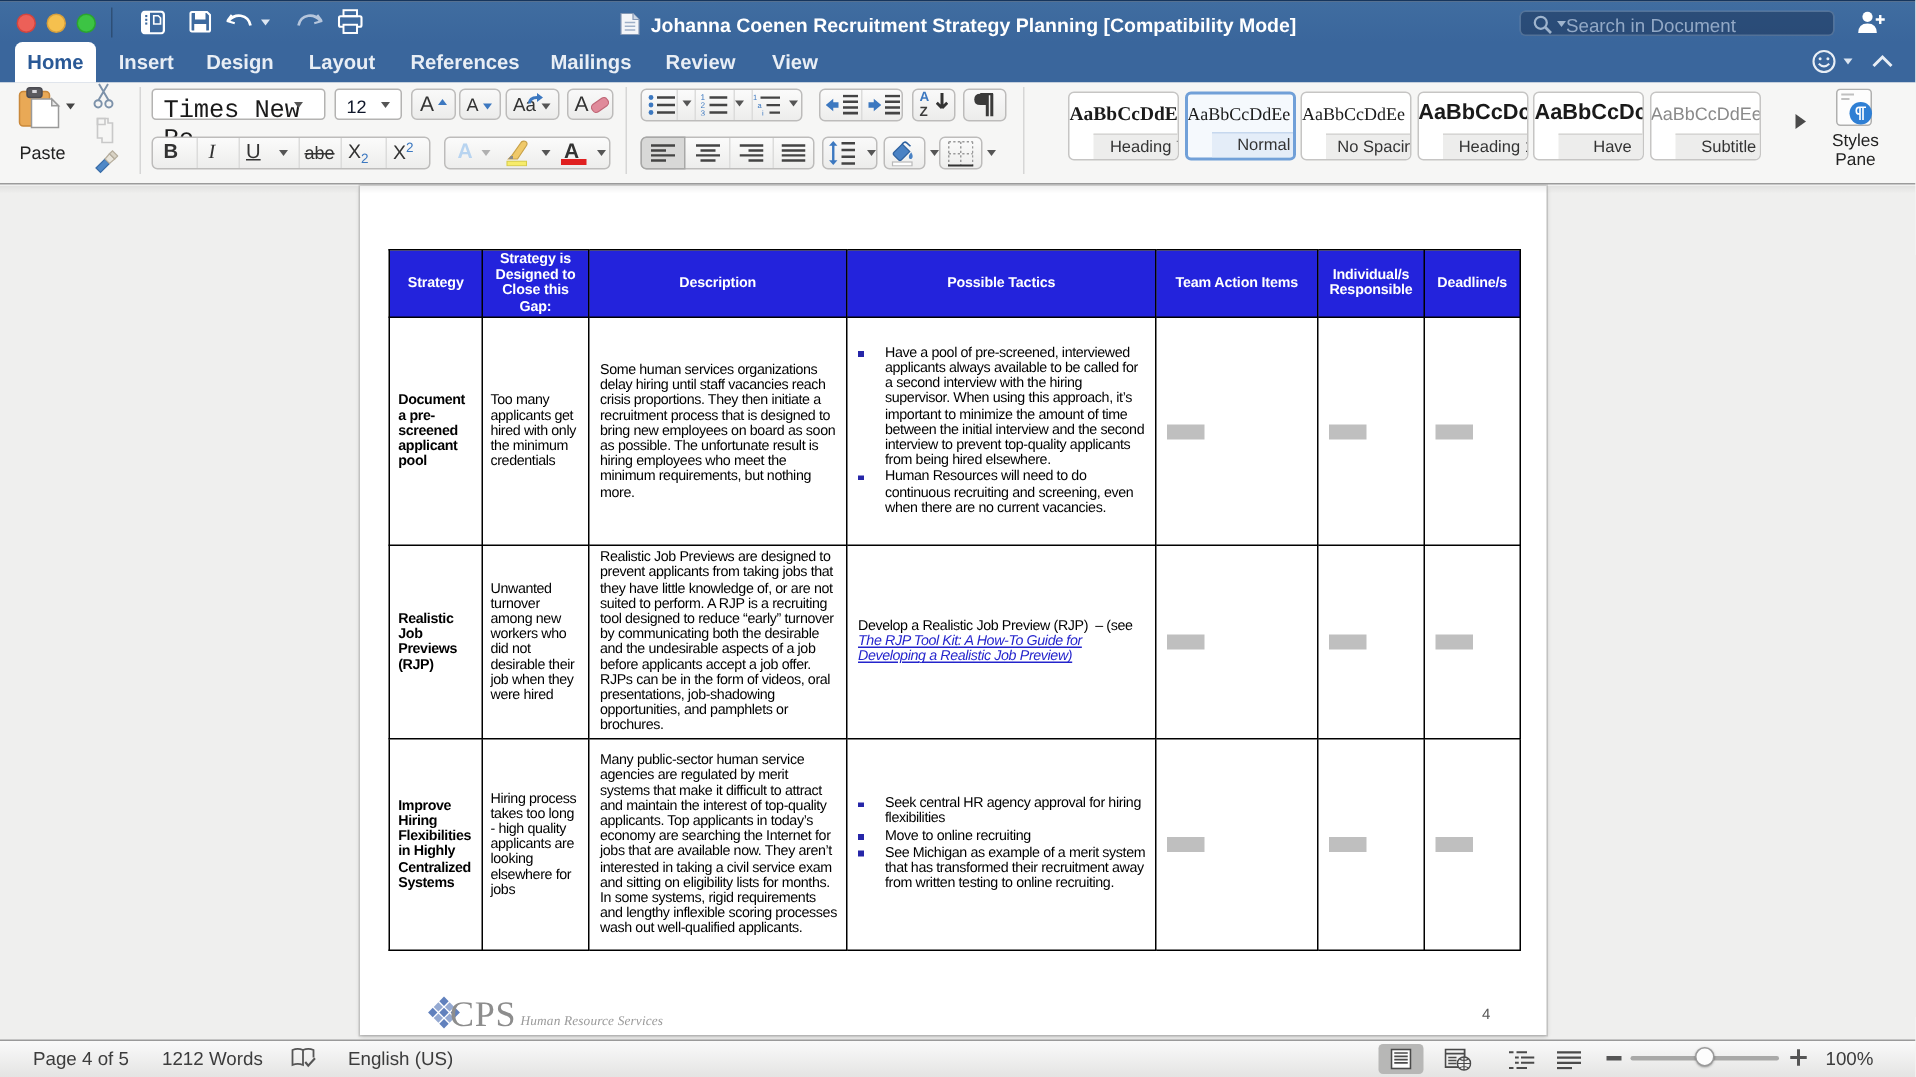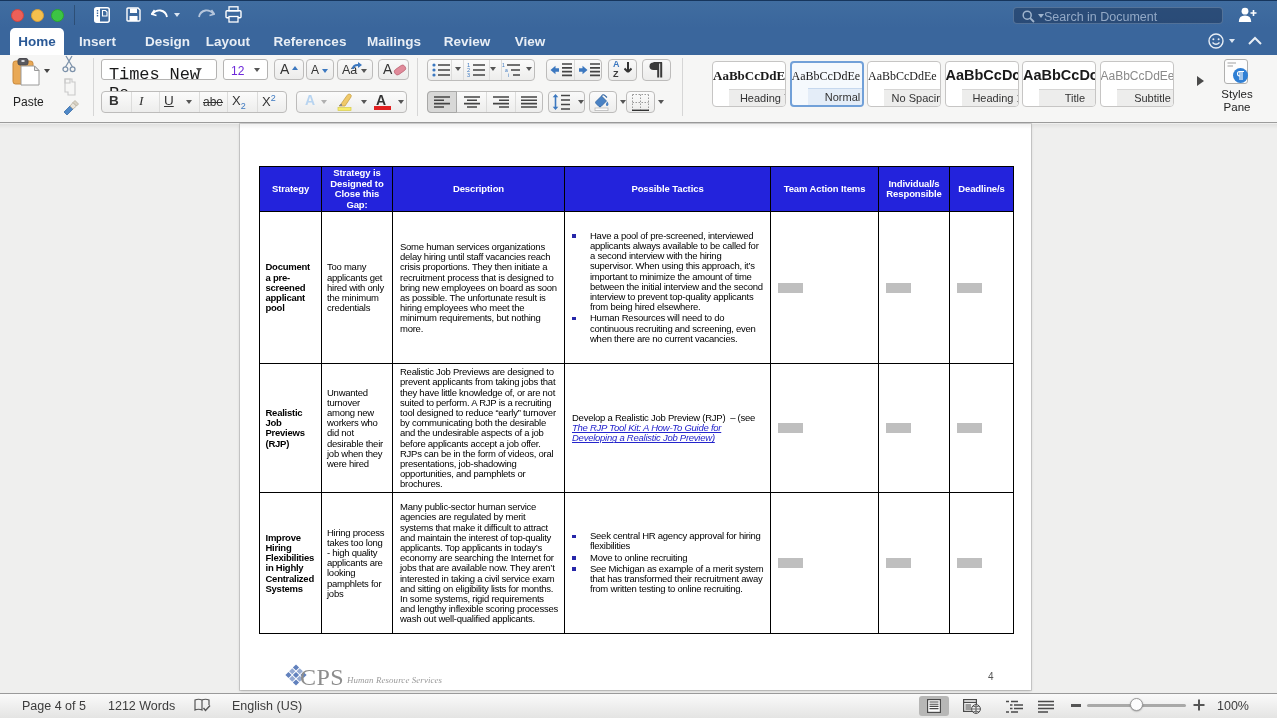--- a/index.html
+++ b/index.html
@@ -88,39 +88,44 @@
     <div style="position:absolute;left:174px;top:12px;width:0;height:0;border-left:3.5px solid transparent;border-right:3.5px solid transparent;border-top:4.5px solid #dce6f2;"></div>
     <svg style="position:absolute;left:196px;top:8px;" width="19" height="13" viewBox="0 0 19 13">
       <path d="M15.5 1 L18.5 5 L13.5 6.5" fill="none" stroke="#b6c6dc" stroke-width="1.5"></path>
       <path d="M17.5 4.7 Q14 0.8 9.5 1.5 Q4 2.5 3 8" fill="none" stroke="#b6c6dc" stroke-width="1.8"></path>
     </svg>
     <svg style="position:absolute;left:225px;top:5px;" width="17" height="17" viewBox="0 0 17 17">
       <rect x="4" y="0.8" width="9" height="4" fill="none" stroke="#ffffff" stroke-width="1.3"></rect>
       <rect x="1" y="4.8" width="15" height="7" rx="1" fill="none" stroke="#ffffff" stroke-width="1.4"></rect>
       <rect x="4" y="10.5" width="9" height="5.5" fill="#3a669c" stroke="#ffffff" stroke-width="1.3"></rect>
     </svg>
+    <div id="title"><svg style="vertical-align:-3px;margin-right:7px;" width="14" height="16" viewBox="0 0 14 16">
+      <path d="M1 1 L9 1 L13 5 L13 15 L1 15 Z" fill="#f4f6f9" stroke="#8498b5" stroke-width="0.8"></path>
+      <path d="M9 1 L9 5 L13 5" fill="#cdd8e6" stroke="#8498b5" stroke-width="0.8"></path>
+      <path d="M3.5 7 H10.5 M3.5 9.5 H10.5 M3.5 12 H10.5" stroke="#9eb0c8" stroke-width="1"></path>
+    </svg>Johanna Coenen Recruitment Strategy Planning [Compatibility Mode]</div>
     <div id="searchbox">
       <svg style="position:absolute;left:8px;top:2px;" width="13" height="13" viewBox="0 0 13 13">
         <circle cx="5.2" cy="5.2" r="4" fill="none" stroke="#9fb4cd" stroke-width="1.5"></circle>
         <path d="M8.2 8.2 L12 12" stroke="#9fb4cd" stroke-width="1.8"></path>
       </svg>
       <div style="position:absolute;left:24px;top:6px;width:0;height:0;border-left:3px solid transparent;border-right:3px solid transparent;border-top:4px solid #9fb4cd;"></div>
       <span class="stext">Search in Document</span>
     </div>
     <svg style="position:absolute;left:1238px;top:6px;" width="19" height="16" viewBox="0 0 19 16">
       <circle cx="7" cy="4.2" r="3.4" fill="#ffffff"></circle>
       <path d="M0.8 15 Q0.8 8.6 7 8.6 Q13.2 8.6 13.2 15 Z" fill="#ffffff"></path>
       <path d="M15.5 3 V9 M12.5 6 H18.5" stroke="#ffffff" stroke-width="1.6"></path>
     </svg>
   </div>
 
   <div id="tabrow">
     <div class="tab" id="tab-home">Home</div>
     <div class="tab" style="left:70px;width:55px;">Insert</div>
-    <div class="tab" style="left:130px;width:60px;text-align:right;">Design</div>
+    <div class="tab" style="left:130px;width:60px;">Design</div>
     <div class="tab" style="left:196px;width:64px;">Layout</div>
     <div class="tab" style="left:266px;width:88px;">References</div>
     <div class="tab" style="left:358px;width:72px;">Mailings</div>
     <div class="tab" style="left:436px;width:62px;">Review</div>
     <div class="tab" style="left:506px;width:48px;">View</div>
     <svg style="position:absolute;left:1208px;top:5px;" width="16" height="16" viewBox="0 0 16 16">
       <circle cx="8" cy="8" r="7" fill="none" stroke="#e8eef5" stroke-width="1.4"></circle>
       <circle cx="5.4" cy="6.2" r="1" fill="#e8eef5"></circle>
         <circle cx="10.6" cy="6.2" r="1" fill="#e8eef5"></circle>
       <path d="M4.5 9.5 Q8 13 11.5 9.5" fill="none" stroke="#e8eef5" stroke-width="1.4"></path>
@@ -158,21 +163,21 @@
         <path d="M11 47.5 L13 45.5 L16.5 49 L14.5 51 Z" fill="#d8d2c4" stroke="#b5ad9d" stroke-width="0.8"></path>
       </g>
     </svg>
     <div class="rsep" style="left:93px;"></div>
 
     <div class="combo" style="left:101px;top:4px;width:116px;height:21px;">
       <span style="position:absolute;left:7px;top:4.5px;font-size:17px;letter-spacing:-0.1px;color:#1a1a1a;font-family:Liberation Mono, monospace;">Times New Ro...</span>
       <div style="position:absolute;right:14px;top:8px;width:0;height:0;border-left:3.5px solid transparent;border-right:3.5px solid transparent;border-top:4px solid #555;"></div>
     </div>
     <div class="combo" style="left:223px;top:4px;width:45px;height:21px;">
-      <span style="position:absolute;left:7px;top:4px;font-size:12px;color:#6d28d9;">12</span>
+      <span style="position:absolute;left:7px;top:4px;font-size:12px;color:#0f172a;">12</span>
       <div style="position:absolute;right:7px;top:8px;width:0;height:0;border-left:3.5px solid transparent;border-right:3.5px solid transparent;border-top:4px solid #555;"></div>
     </div>
     <div class="btn" style="left:274px;top:4px;width:30px;height:21px;">
       <span style="position:absolute;left:5px;top:1px;font-size:14px;color:#333;">A</span>
       <div style="position:absolute;left:17px;top:6px;width:0;height:0;border-left:3.5px solid transparent;border-right:3.5px solid transparent;border-bottom:4.5px solid #3c78c0;"></div>
     </div>
     <div class="btn" style="left:306px;top:4px;width:28px;height:21px;">
       <span style="position:absolute;left:4px;top:3px;font-size:12px;color:#333;">A</span>
       <div style="position:absolute;left:15px;top:9px;width:0;height:0;border-left:3.5px solid transparent;border-right:3.5px solid transparent;border-top:4.5px solid #3c78c0;"></div>
     </div>
@@ -350,21 +355,21 @@
     <div class="stylebox" style="left:867px;">
       <div class="prev" style="font-size:12px;top:7px;">AaBbCcDdEe</div>
       <div class="lab">No Spacing</div>
     </div>
     <div class="stylebox" style="left:944.5px;">
       <div class="prev" style="font-family:'Liberation Sans',sans-serif;font-size:14.5px;font-weight:bold;top:5px;">AaBbCcDc</div>
       <div class="lab">Heading 1</div>
     </div>
     <div class="stylebox" style="left:1022px;">
       <div class="prev" style="font-family:'Liberation Sans',sans-serif;font-size:14.5px;font-weight:bold;top:5px;">AaBbCcDc</div>
-      <div class="lab">Title</div>
+      <div class="lab">Have</div>
     </div>
     <div class="stylebox" style="left:1099.5px;">
       <div class="prev" style="font-family:'Liberation Sans',sans-serif;font-size:12px;color:#8a8a8a;top:7px;">AaBbCcDdEe</div>
       <div class="lab">Subtitle</div>
     </div>
     <div style="position:absolute;left:1197px;top:21px;width:0;height:0;border-top:5px solid transparent;border-bottom:5px solid transparent;border-left:7px solid #4a4a4a;"></div>
 
     <svg style="position:absolute;left:1224px;top:4px;" width="27" height="27" viewBox="0 0 27 27">
       <rect x="0.5" y="0.5" width="23" height="24" rx="2.5" fill="#fdfdfd" stroke="#b0b0af" stroke-width="1"></rect>
       <path d="M3.5 4 H12 M3.5 7 H9" stroke="#c0c0c0" stroke-width="1.4"></path>
@@ -426,21 +431,21 @@
               </td>
           <td>
                 <div class="ph"></div>
               </td>
           <td>
                 <div class="ph"></div>
               </td>
         </tr>
         <tr style="height:141px">
           <td class="strat">Improve Hiring Flexibilities in Highly Centralized Systems</td>
-          <td class="gap">Hiring process takes too long - high quality applicants are looking pamphlets for jobs</td>
+          <td class="gap">Hiring process takes too long - high quality applicants are looking elsewhere for jobs</td>
           <td>Many public-sector human service agencies are regulated by merit systems that make it difficult to attract and maintain the interest of top-quality applicants. Top applicants in today’s economy are searching the Internet for jobs that are available now. They aren’t interested in taking a civil service exam and sitting on eligibility lists for months. In some systems, rigid requirements and lengthy inflexible scoring processes wash out well-qualified applicants.</td>
           <td class="tac">
             <ul class="sq">
               <li>Seek central HR agency approval for hiring flexibilities</li>
               <li>Move to online recruiting</li>
               <li>See Michigan as example of a merit system that has transformed their recruitment away from written testing to online recruiting.</li>
             </ul>
           </td>
           <td>
                 <div class="ph"></div>

